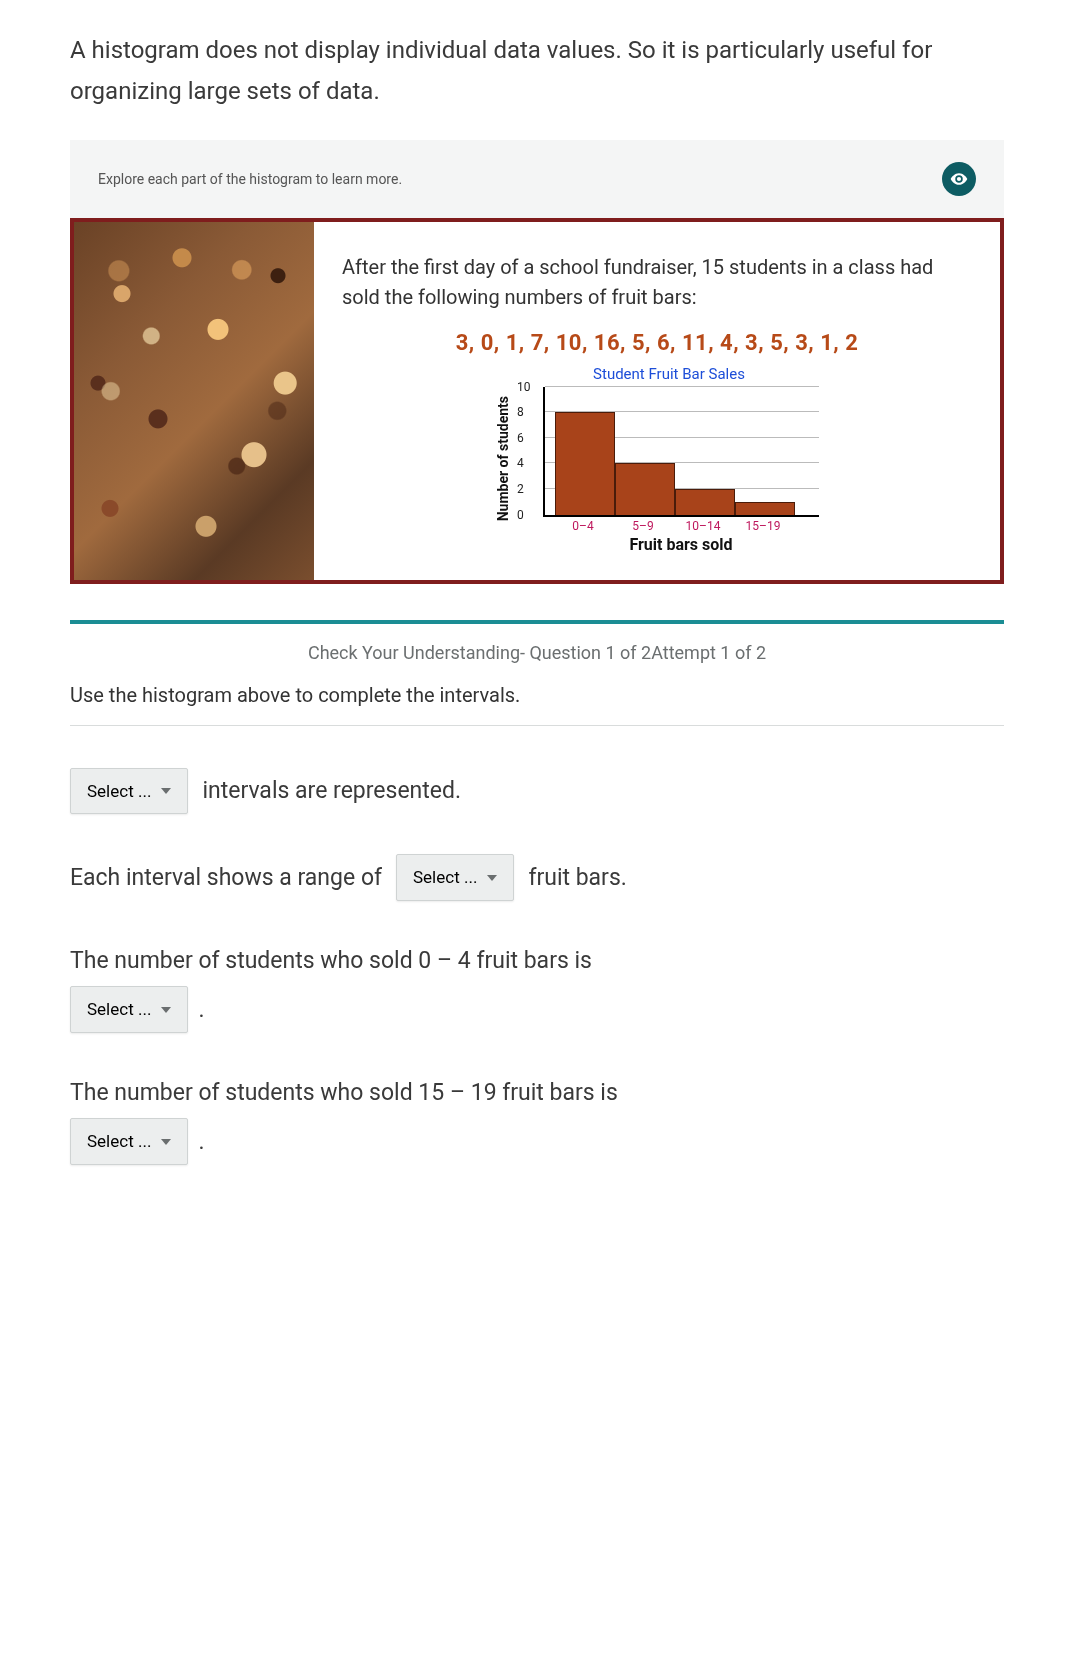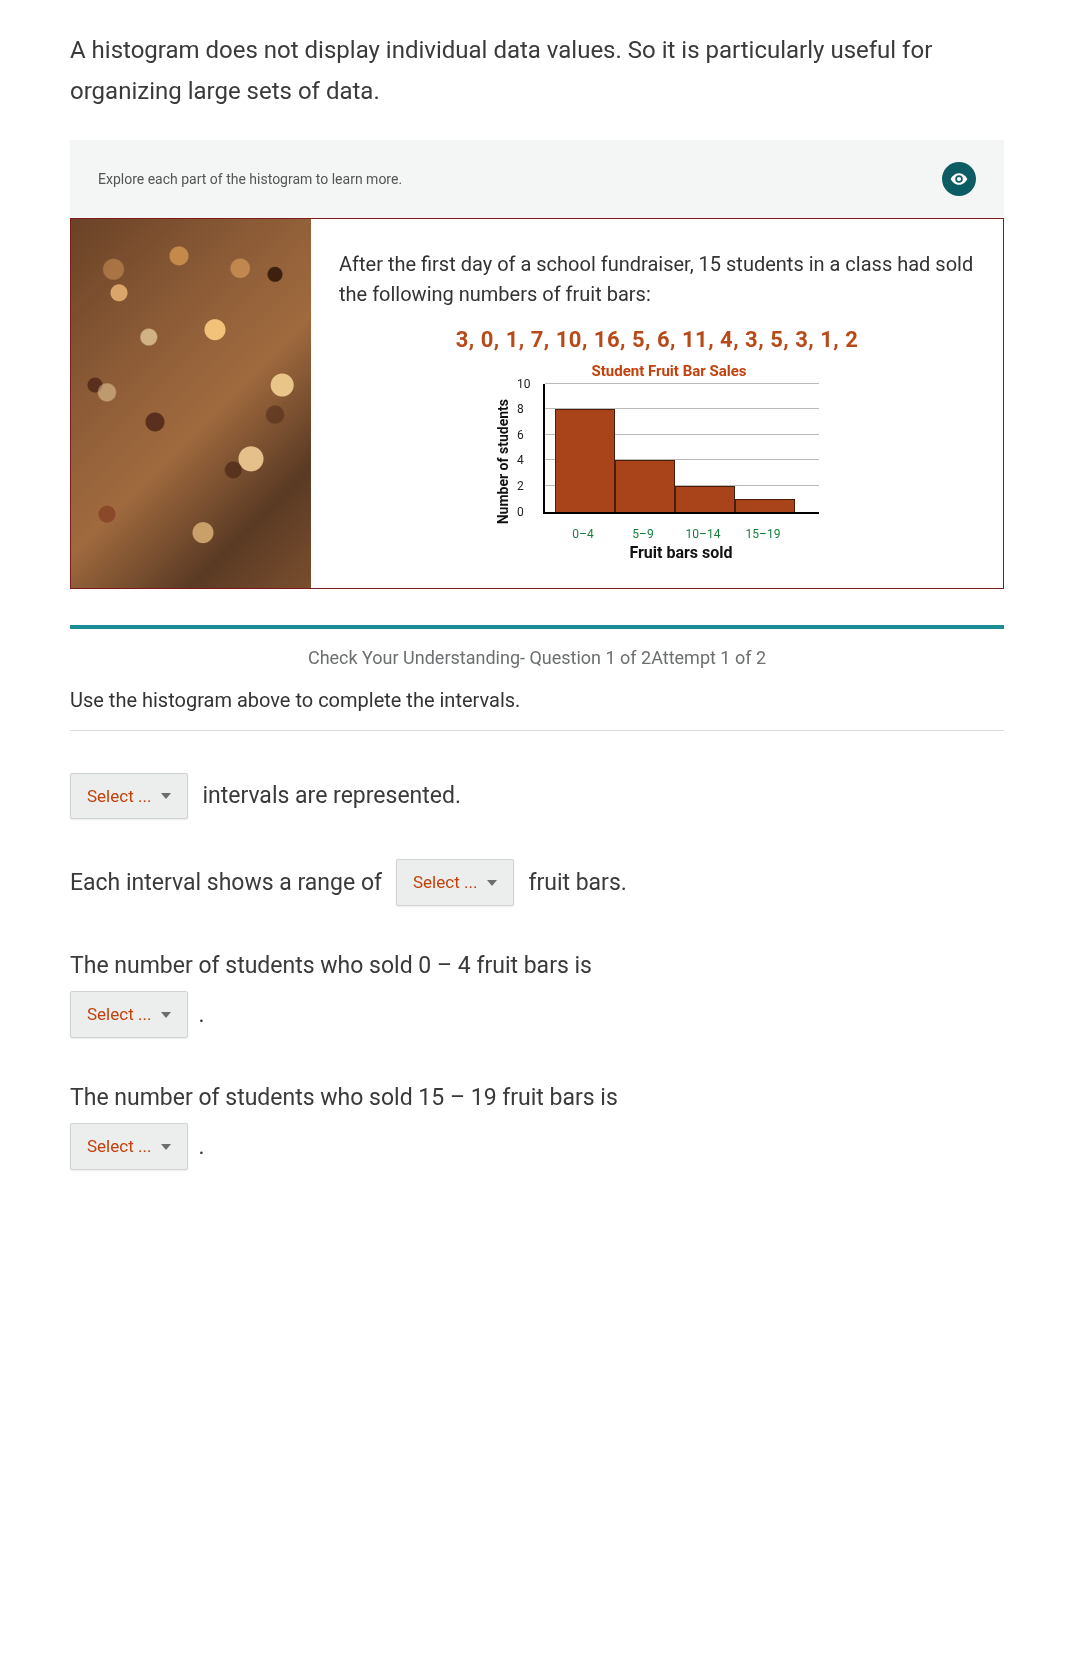--- a/index.html
+++ b/index.html
@@ -33,21 +33,21 @@
     margin-top: 10px;
   }
   .eye-badge {
     width: 34px; height: 34px;
     border-radius: 50%;
     background: #0d5c63;
     display: flex; align-items: center; justify-content: center;
   }
   .eye-badge svg { width: 20px; height: 20px; fill: #fff; }
   .panel {
-    border: 1px solid #7f1d1d;
+    border: 4px solid #7f1d1d;
     display: flex;
     align-items: stretch;
     margin-top: 0;
   }
   .panel-image {
     width: 240px;
     flex-shrink: 0;
     position: relative;
     overflow: hidden;
     background: #3b2a1f;
@@ -79,23 +79,23 @@
   }
   .ylabel {
     writing-mode: vertical-rl;
     transform: rotate(180deg);
     font-weight: 700;
     font-size: 14px;
     color: #111;
   }
   .hist-title {
     text-align: center;
-    font-weight: 700;
+    font-weight: 400;
     font-size: 15px;
-    color: #c2410c;
+    color: #1d4ed8;
     margin-bottom: 4px;
   }
   .plot {
     position: relative;
     width: 300px;
   }
   .axes {
     position: relative;
     height: 130px;
     border-left: 2px solid #000;
@@ -134,22 +134,22 @@
     width: 60px;
     background: #a8431a;
     border: 1px solid #4a1c0a;
     border-bottom: none;
   }
   .xticks {
     margin-left: 34px;
     width: 240px;
     display: flex;
     font-size: 12px;
-    color: #15803d;
-    margin-top: 13px;
+    color: #be185d;
+    margin-top: 2px;
   }
   .xticks span { width: 60px; text-align: center; }
   .xlabel {
     text-align: center;
     font-weight: 700;
     font-size: 16px;
     color: #111;
     margin-top: 2px;
     margin-left: 24px;
   }
@@ -188,21 +188,21 @@
   .stmt-block { display: block; }
   .dropdown {
     display: inline-flex;
     align-items: center;
     gap: 10px;
     background: #eceeee;
     border: 1px solid #cfd3d3;
     border-radius: 2px;
     padding: 8px 16px;
     font-size: 17px;
-    color: #c2410c;
+    color: #000000;
     cursor: pointer;
     box-shadow: 0 1px 2px rgba(0,0,0,0.08);
   }
   .dropdown .caret {
     width: 0; height: 0;
     border-left: 5px solid transparent;
     border-right: 5px solid transparent;
     border-top: 6px solid #6a6e6f;
   }
   

